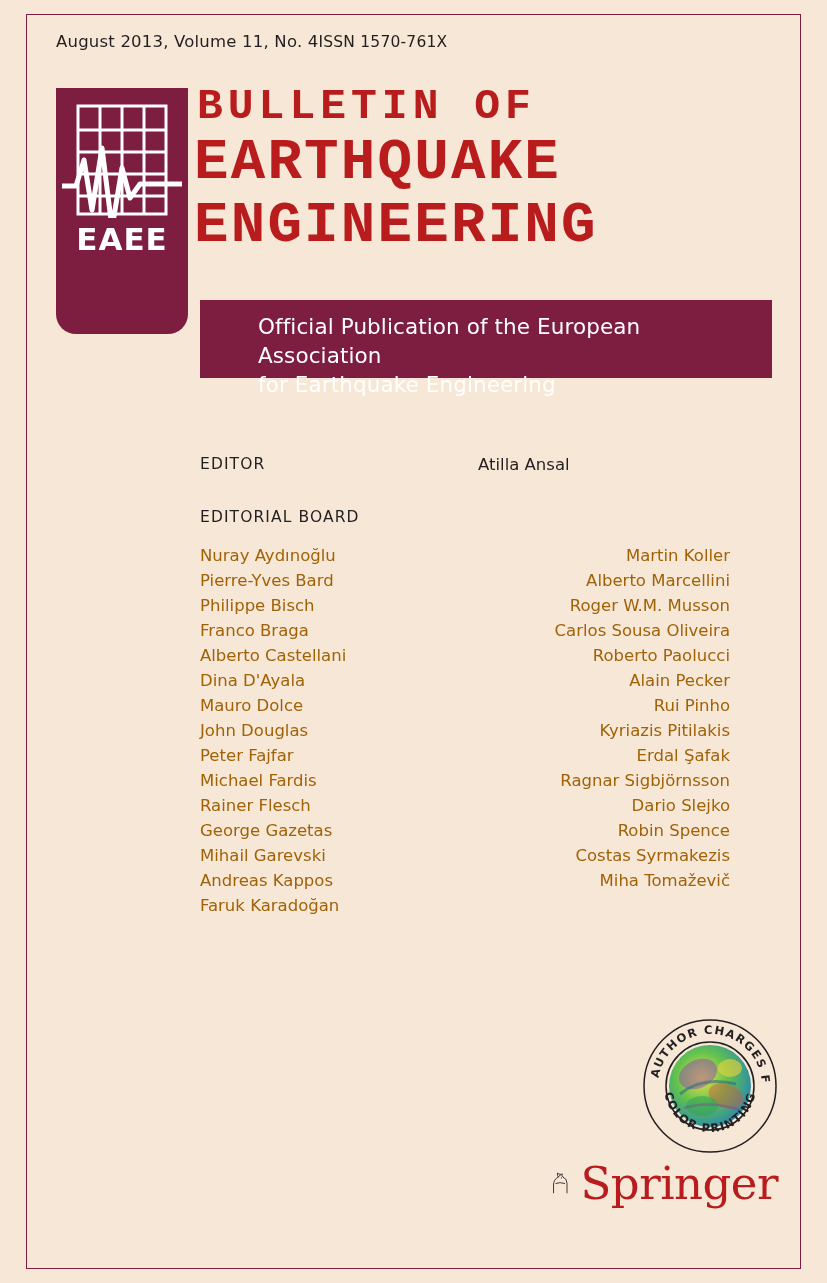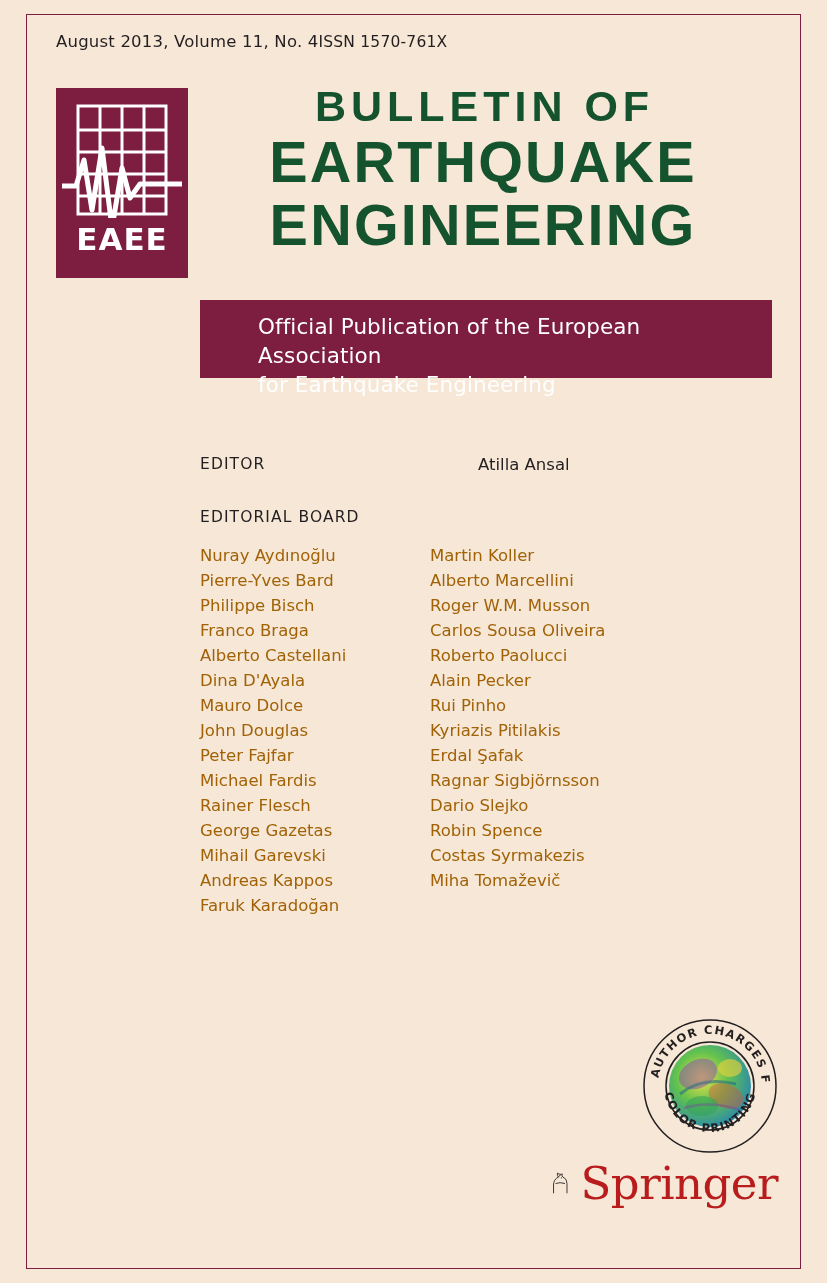--- a/index.html
+++ b/index.html
@@ -53,39 +53,39 @@
     left: 56px;
     top: 88px;
     width: 716px;
     height: 190px;
   }
   .eaee-logo {
     position: absolute;
     left: 0;
     top: 0;
     width: 132px;
-    height: 190px;
+    height: 246px;
     background: #7d1d3f;
+    border-radius: 20px;
   }
   .eaee-logo svg { display: block; }
 
   .title-block {
     position: absolute;
     left: 138px;
     top: -2px;
     width: 578px;
   }
   .t-line {
-    font-family: Liberation Sans, sans-serif;
+    font-family: Liberation Mono, monospace;
     font-weight: bold;
-    color: #14532d;
+    color: #b91c1c;
     line-height: 0.96;
     letter-spacing: 1px;
     white-space: nowrap;
-    text-align: center;
   }
   .t1 { font-size: 43px; letter-spacing: 5px; margin-left: 3px;}
   .t2 { font-size: 57.5px; letter-spacing: 2.2px; margin-top: 8px;}
   .t3 { font-size: 57.5px; letter-spacing: 2.2px; margin-top: 8px;}
 
   .subtitle-bar {
     position: absolute;
     left: 200px;
     top: 300px;
     width: 572px;
@@ -132,21 +132,21 @@
   .board-cols {
     position: absolute;
     left: 200px;
     top: 543px;
     width: 540px;
     display: flex;
   }
   .board-col {
     width: 230px;
   }
-  .board-col.right { width: 300px; }
+  .board-col.right { width: 300px; text-align: right; }
   .board-col div {
     font-family: "DejaVu Sans", sans-serif;
     font-size: 16.5px;
     line-height: 25px;
     color: #a16207;
     white-space: nowrap;
   }
 
   
   .seal {

